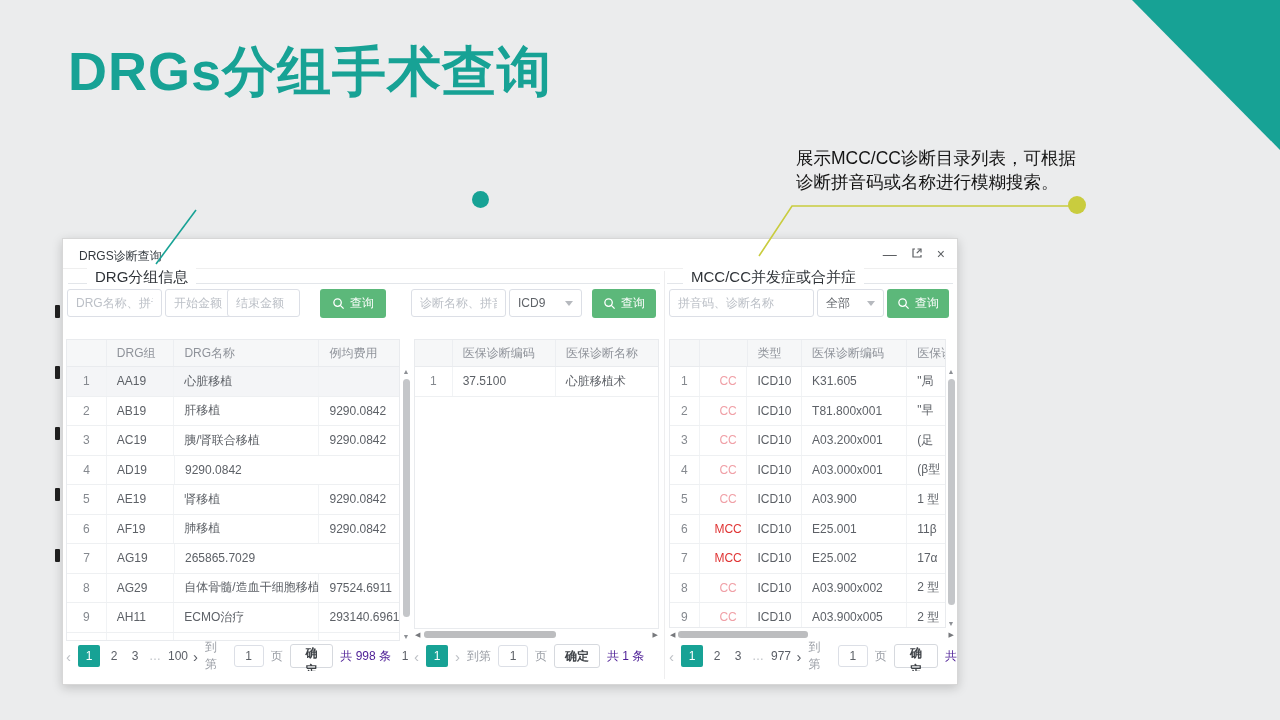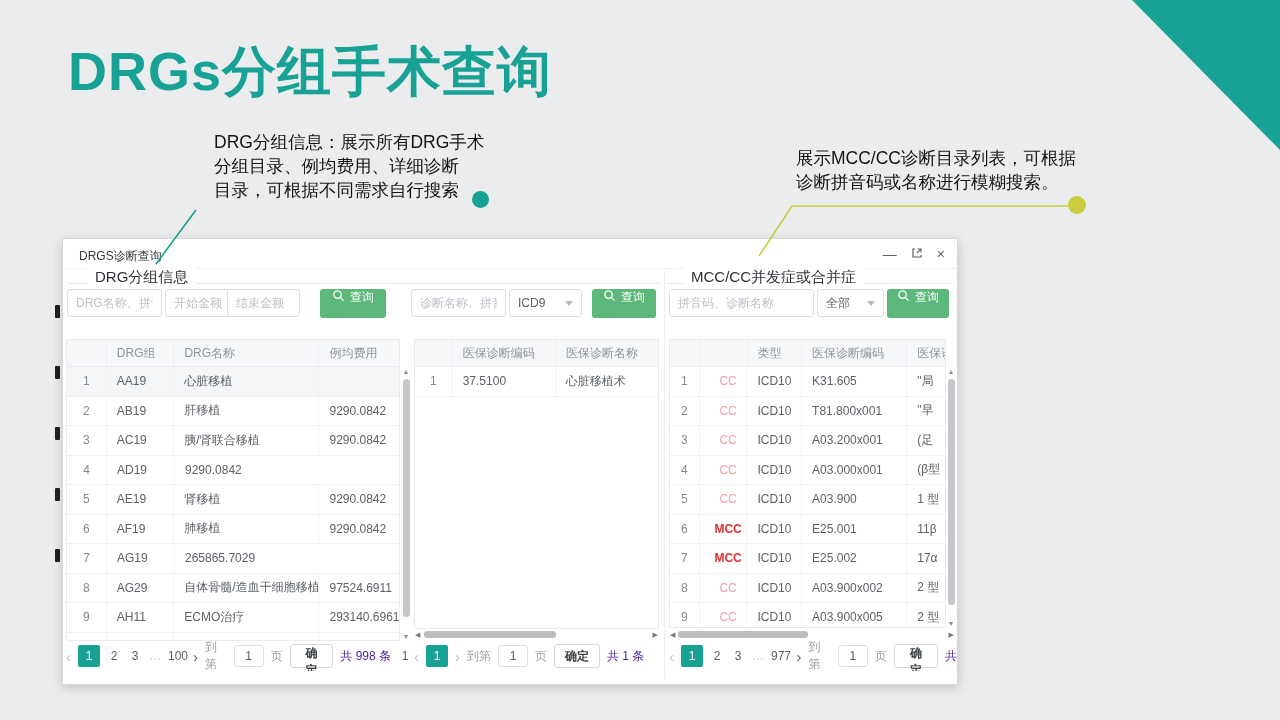--- a/index.html
+++ b/index.html
@@ -45,40 +45,40 @@
   .inp{position:absolute;top:50px;height:28px;border:1px solid var(--bd);border-radius:3px;
     font-size:12px;padding:0 8px;background:#fff;color:#555;outline:none;
     font-family:"Liberation Sans","DejaVu Sans",sans-serif;}
   .inp::placeholder{color:#bcc0c7;}
   .sel{position:absolute;top:50px;height:28px;border:1px solid var(--bd);border-radius:3px;
     background:#fff;font-size:12px;color:#5f6368;display:flex;align-items:center;
     padding:0 8px;justify-content:space-between;cursor:pointer;}
   .caret{width:0;height:0;border-left:4px solid transparent;border-right:4px solid transparent;
     border-top:5px solid #b6b9be;margin-left:6px;}
   .qbtn{position:absolute;top:50px;height:29px;background:var(--green);color:#fff;border:none;
-    border-radius:3px;font-size:12px;display:flex;align-items:flex-start;justify-content:center;gap:5px;
+    border-radius:3px;font-size:12px;display:flex;align-items:center;justify-content:center;gap:5px;
     cursor:pointer;font-family:"Liberation Sans","DejaVu Sans",sans-serif;}
 
   .vdivider{position:absolute;left:601px;top:32px;height:408px;border-left:1px solid #eeeeef;}
 
   .tbl{position:absolute;}
   .thead{display:flex;height:28px;background:#f6f7f8;border:1px solid var(--tbl-bd);
     font-size:12px;color:var(--txt-light);align-items:center;}
   .thead .hc{height:100%;display:flex;align-items:center;padding-left:10px;border-right:1px solid #eceef1;overflow:hidden;white-space:nowrap;}
   .thead .hc:last-child{border-right:none;}
   .rows-clip{position:absolute;left:0;overflow:hidden;background:#fff;
     border-left:1px solid var(--tbl-bd);border-right:1px solid var(--tbl-bd);border-bottom:1px solid var(--tbl-bd);}
   .row{display:flex;height:29.5px;border-bottom:1px solid #eef0f2;font-size:12px;color:var(--txt);background:#fff;}
   .row.selected{background:#f4f5f7;}
   .row .c{display:flex;align-items:center;padding-left:10px;border-right:1px solid #f1f3f5;overflow:hidden;white-space:nowrap;}
   .row .c:last-child{border-right:none;}
   .c.center{justify-content:center;padding-left:0;}
   .seq{color:#85898f;}
   .c-type{color:#f0a0a7;justify-content:center;padding-left:0;}
-  .c-type.mcc{color:#e03434;font-weight:bold;}
+  .c-type.mcc{color:#e03434;font-weight:normal;}
 
   .vscroll{position:absolute;width:8px;}
   .vscroll .thumb{position:absolute;left:0.5px;width:7px;background:#c4c6c9;border-radius:4px;}
   .sarr{position:absolute;left:0;width:8px;text-align:center;font-size:7px;color:#8d9095;line-height:1;}
   .hscroll{position:absolute;height:11px;}
   .hscroll .hthumb{position:absolute;top:2px;height:7px;background:#bcbdbf;border-radius:3px;}
   .harr{position:absolute;top:1.5px;font-size:7px;color:#77797d;line-height:1;}
 
   .pg{position:absolute;top:402px;height:30px;display:flex;align-items:center;gap:7px;
     font-size:12px;color:#5a5e66;overflow:hidden;}
@@ -97,23 +97,20 @@
   .pg-total{color:#4c1d95;white-space:nowrap;}
 </style>
 </head>
 <body>
 
 <div class="slide">
 
   <div class="corner-triangle"></div>
   <div class="slide-title">DRGs分组手术查询</div>
 
-  <div class="ann ann-left">DRG分组信息：展示所有DRG手术
-分组目录、例均费用、详细诊断
-目录，可根据不同需求自行搜索</div>
   <div class="ann ann-right">展示MCC/CC诊断目录列表，可根据
 诊断拼音码或名称进行模糊搜索。</div>
   <div class="dot dot-left"></div>
   <div class="dot dot-right"></div>
 
   <div class="win">
 
     <div class="titlebar">
       <span class="win-title">DRGS诊断查询</span>
       <div class="win-controls">

